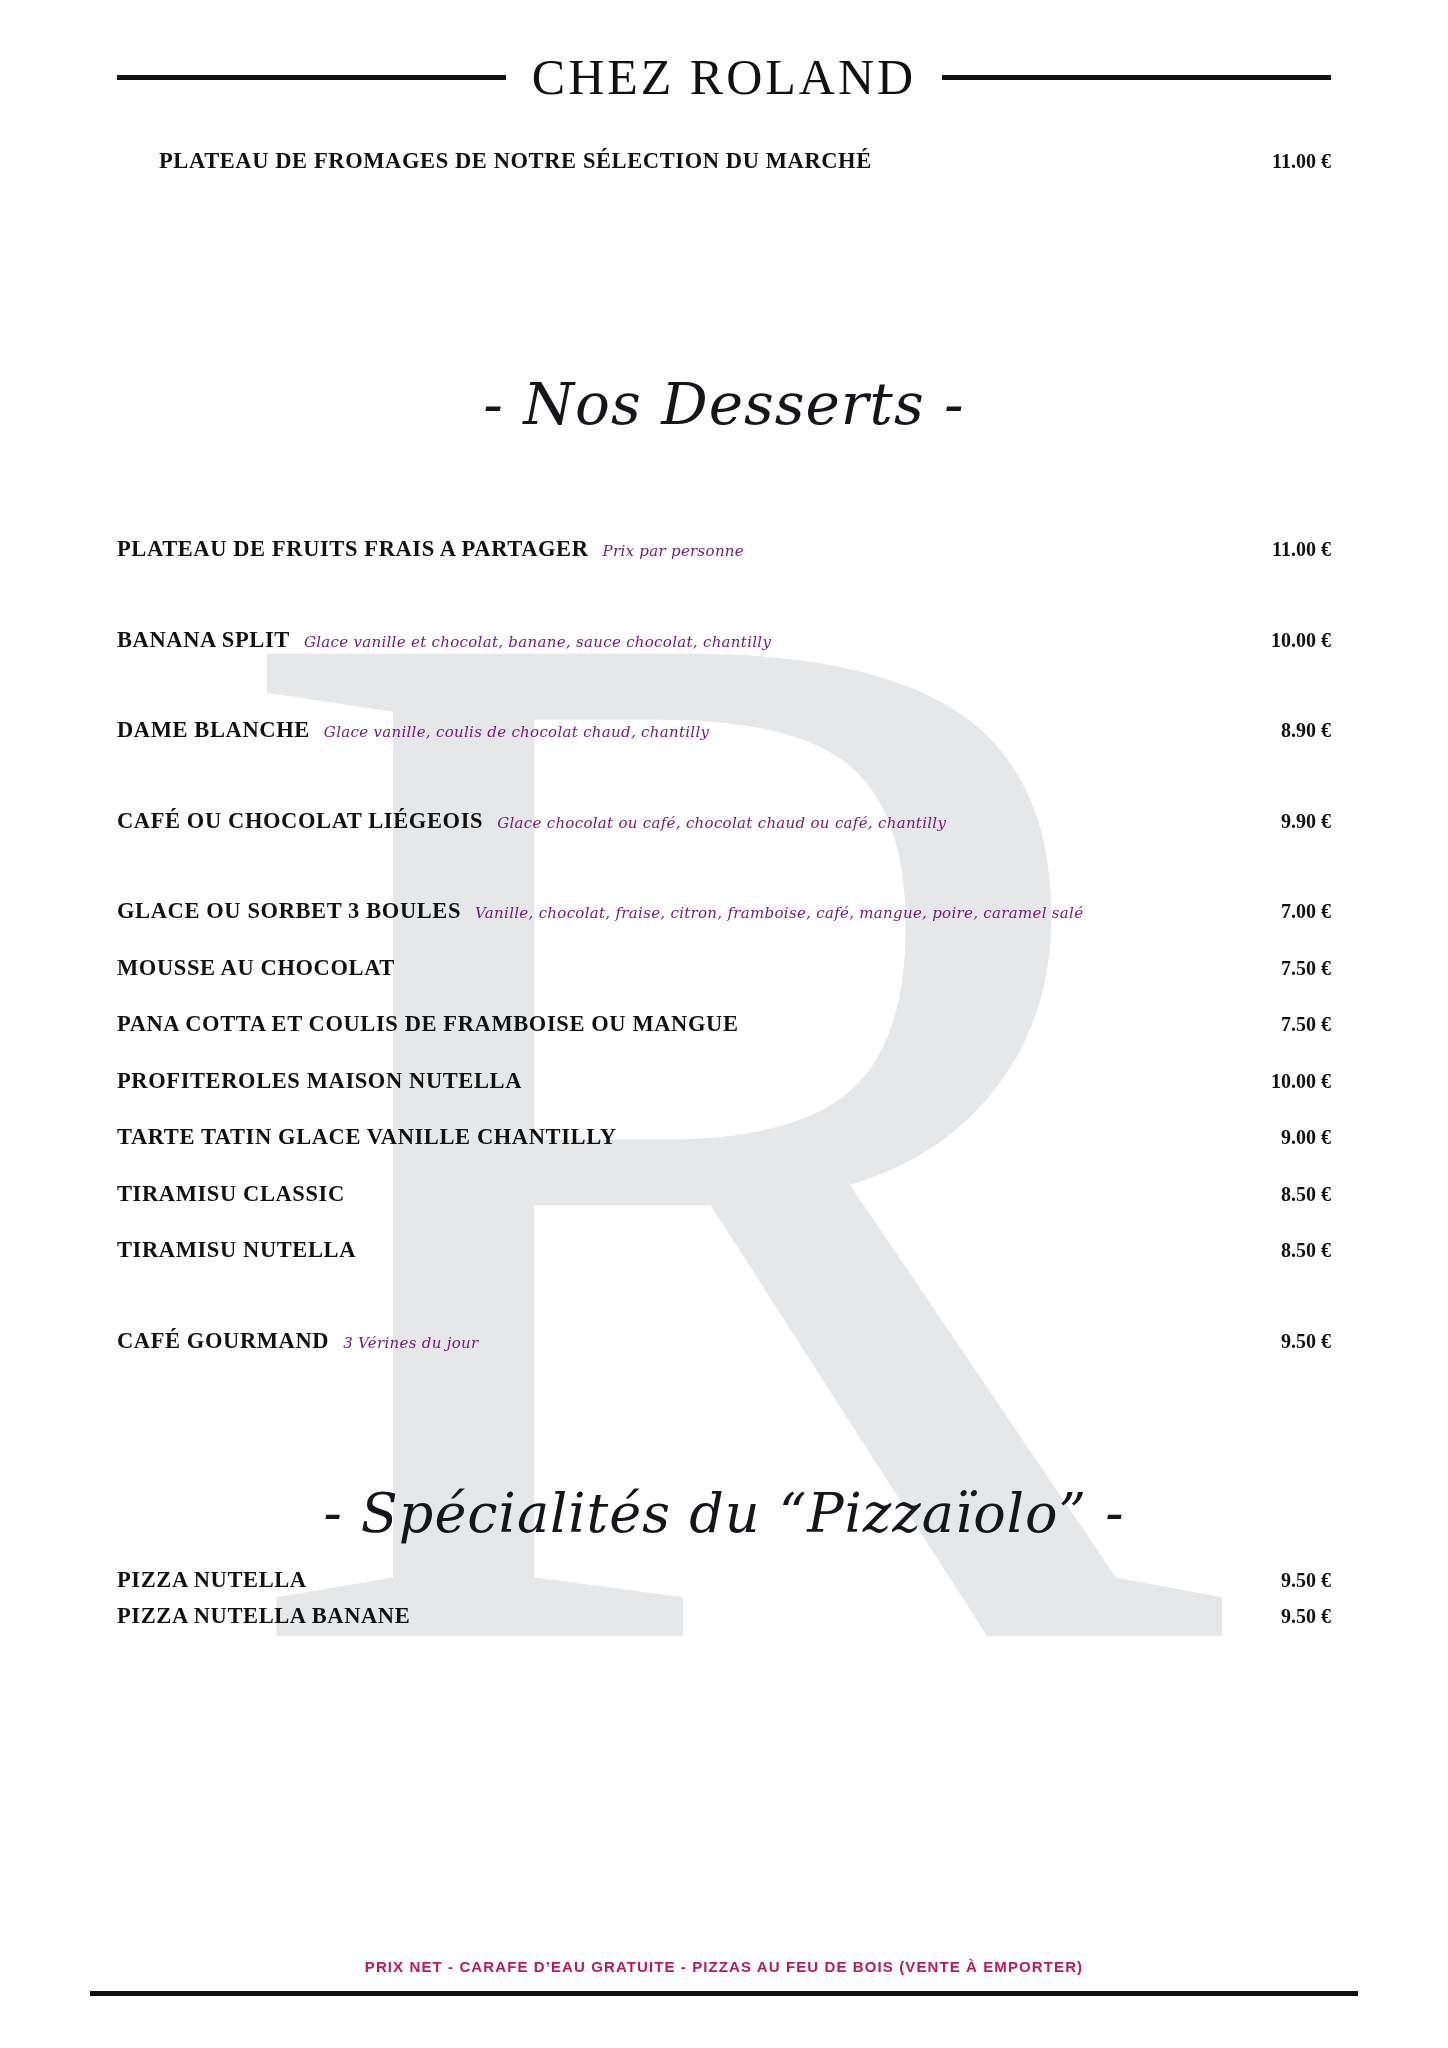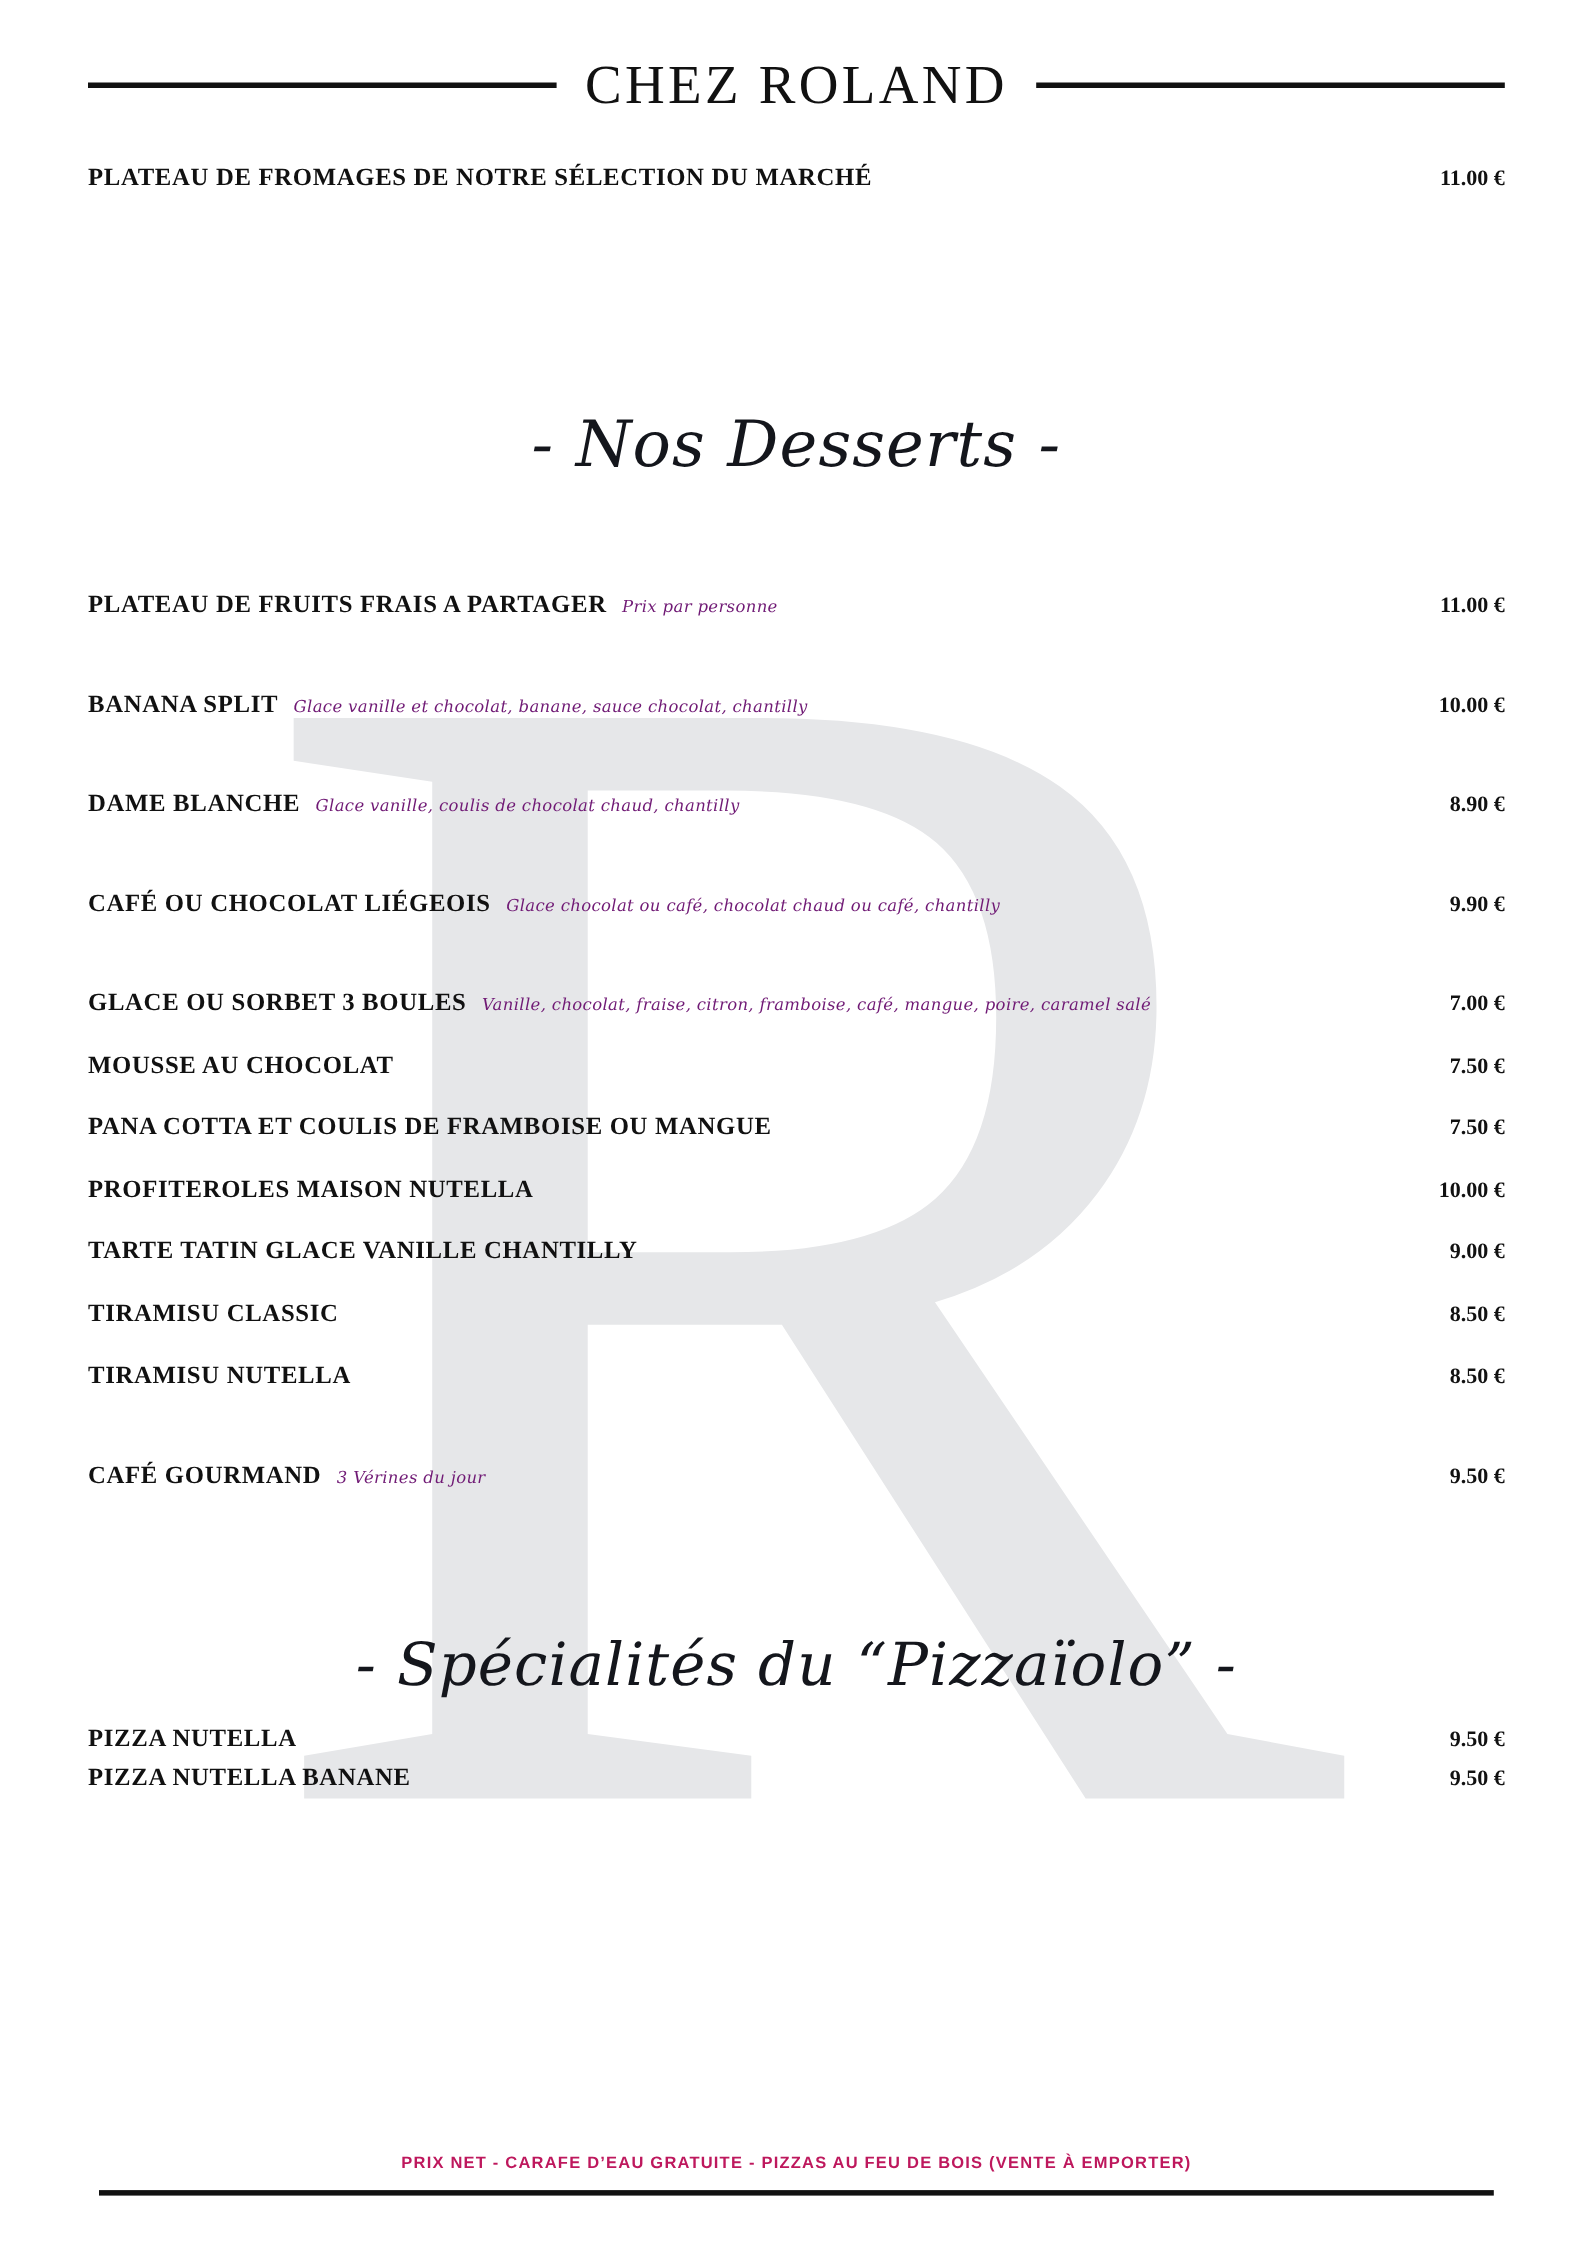--- a/index.html
+++ b/index.html
@@ -30,21 +30,21 @@
     z-index: 0;
     user-select: none;
     letter-spacing: 0;
   }
 
   .page {
     position: relative;
     z-index: 2;
     width: 1448px;
     height: 2048px;
-    padding: 0 80px;
+    padding: 0 117px;
   }
 
   
   .header {
     display: flex;
     align-items: center;
     padding-top: 48px;
     gap: 26px;
   }
   .rule {
@@ -111,21 +111,21 @@
   .item-price {
     font-family: "Liberation Serif", serif;
     font-weight: 700;
     font-size: 20px;
     white-space: nowrap;
     padding-left: 20px;
   }
 
   
   #fromages-items { margin-top: 42px; }
-  #fromages-items .item { margin-bottom: 0; }
+  #fromages-items .item { margin-bottom: 0; margin-left: 42px; }
 
   
   #desserts-items { margin-top: 64px; }
   #desserts-items .item { margin-bottom: 30.5px; }
 
   
   #pizza-items { margin-top: 22px; }
   #pizza-items .item { margin-bottom: 10px; }
 
   

